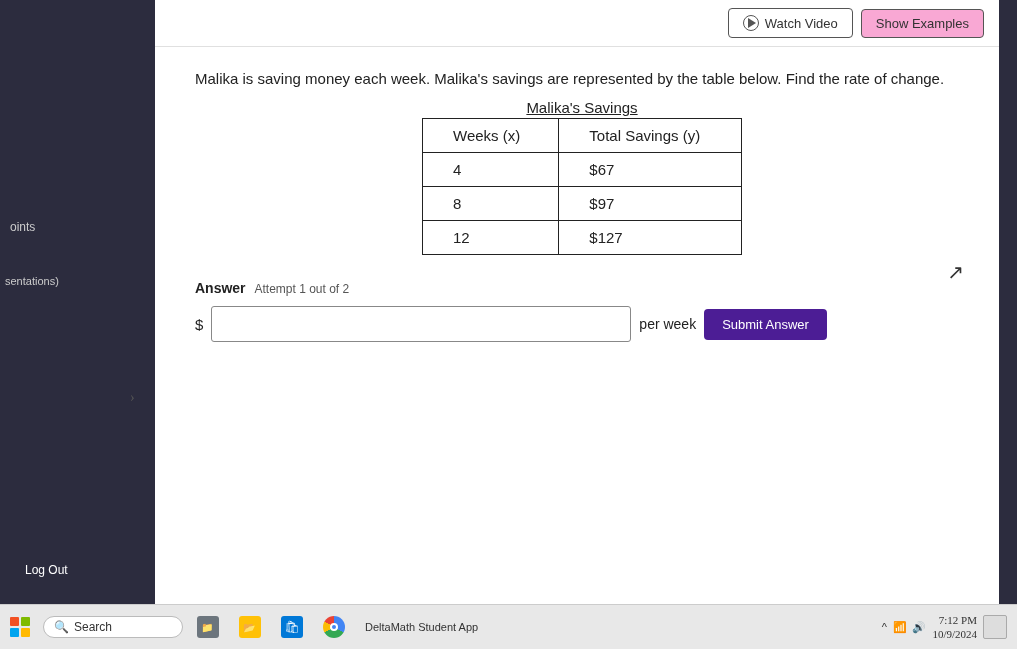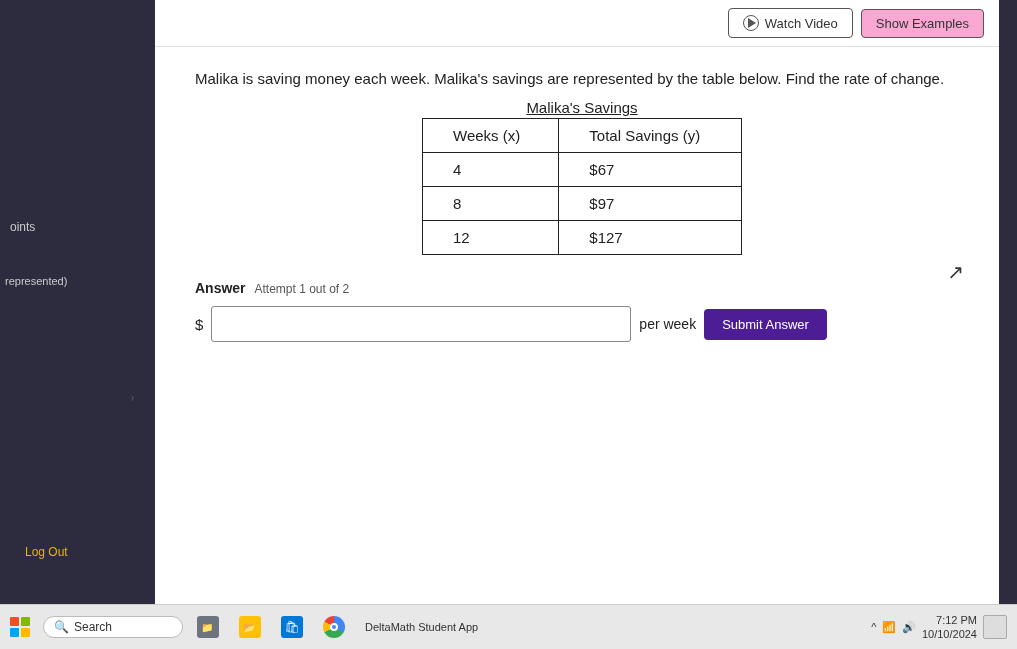--- a/index.html
+++ b/index.html
@@ -223,23 +223,23 @@
       position: absolute;
       top: 275px;
       left: 5px;
       color: #ccc;
       font-size: 11px;
       font-family: Arial, sans-serif;
     }
 
     .logout-link {
       position: absolute;
-      bottom: 90px;
+      bottom: 72px;
       left: 25px;
-      color: #eab308;
+      color: #ffffff;
       font-size: 12px;
       font-family: Arial, sans-serif;
       cursor: pointer;
       text-decoration: none;
     }
 
     .sidebar-chevron {
       position: absolute;
       top: 390px;
       left: 130px;
@@ -356,41 +356,42 @@
       display: flex;
       align-items: center;
       gap: 6px;
       font-size: 11px;
       color: #333;
     }
 
     .tray-time {
       text-align: right;
       line-height: 1.3;
+      font-family: Liberation Serif, serif;
     }
 
     .deltmath-label {
       font-size: 11px;
       color: #333;
     }
 
     .corner-box {
       width: 24px;
       height: 24px;
       border: 1px solid #aaa;
       background: #ddd;
       border-radius: 2px;
     }
   </style>
 </head>
 <body>
 
 <div class="sidebar-left">
   <span class="sidebar-label">oints</span>
-  <span class="sidebar-label2">represented)</span>
+  <span class="sidebar-label2">sentations)</span>
   <a class="logout-link">Log Out</a>
   <span class="sidebar-chevron">›</span>
 </div>
 
 <div class="sidebar-right"></div>
 
 <div class="main-content">
 
   <div class="top-bar">
     <button class="watch-video-btn">
@@ -478,17 +479,17 @@
   <div class="taskbar-app">
     <span class="deltmath-label">DeltaMath Student App</span>
   </div>
   <div class="taskbar-spacer"></div>
   <div class="system-tray">
     <span>^</span>
     <span>📶</span>
     <span>🔊</span>
     <div class="tray-time">
       <div>7:12 PM</div>
-      <div>10/10/2024</div>
+      <div>10/9/2024</div>
     </div>
     <div class="corner-box"></div>
   </div>
 </div>
 
 </body></html>

